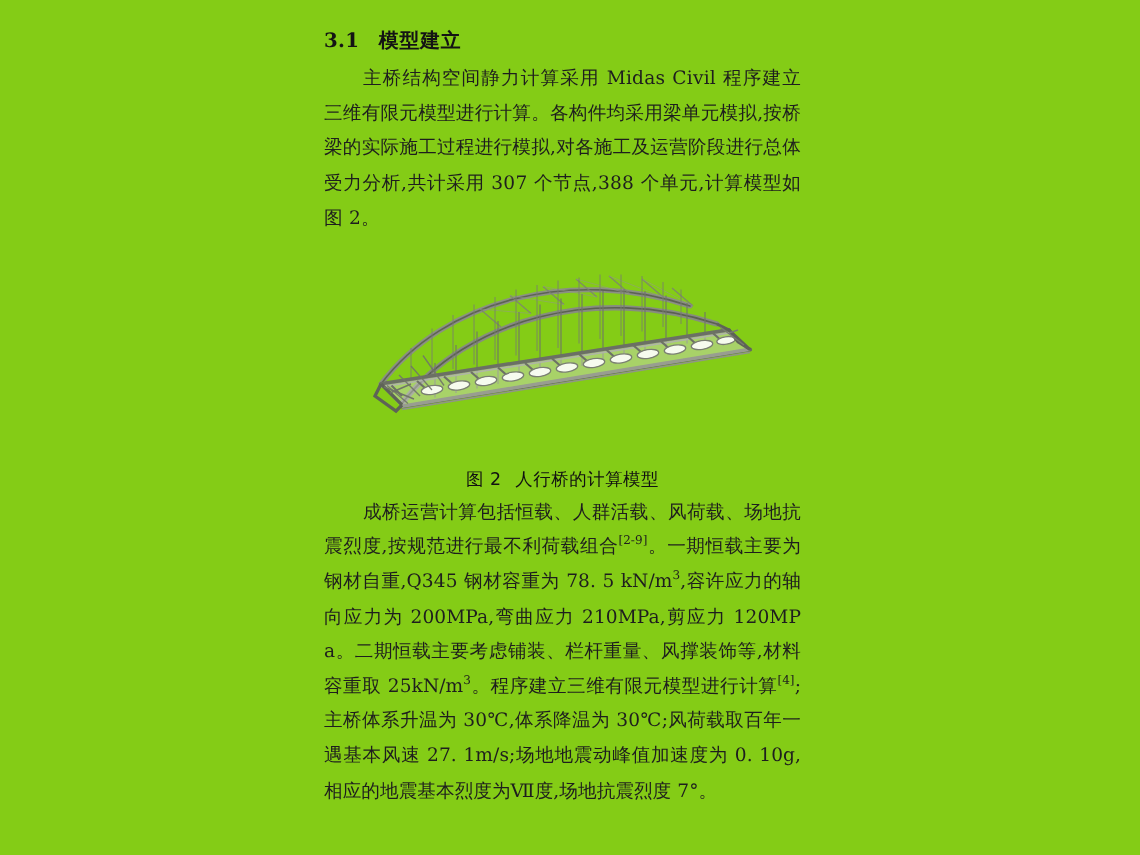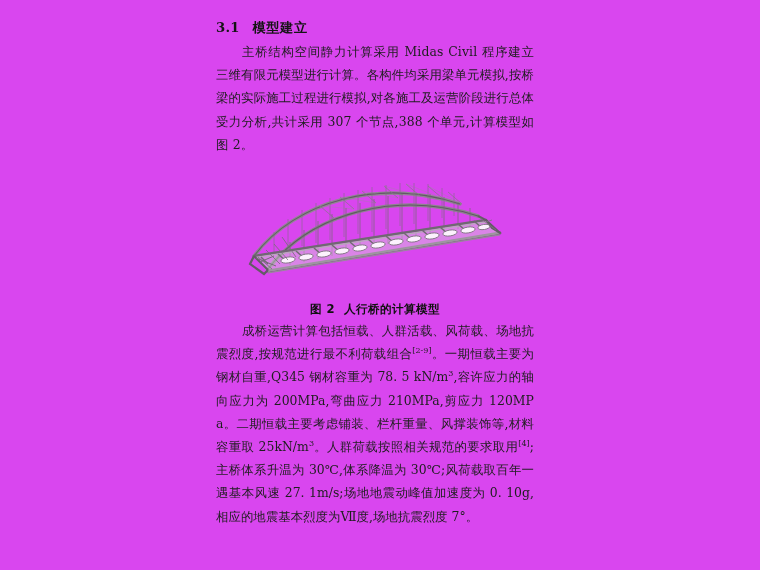--- a/index.html
+++ b/index.html
@@ -17,21 +17,21 @@
     -webkit-font-smoothing: antialiased;
   }
 
   
   .page {
     position: absolute;
     left: 0;
     top: 0;
     width: 760px;
     height: 570px;
-    background: #d946ef;
+    background: #84cc16;
   }
   .column {
     position: absolute;
     left: 216px;
     top: 8px;
     width: 318px;
   }
 
   
   .section-heading {
@@ -83,23 +83,23 @@
   .figure-canvas {
     position: relative;
     width: 318px;
     height: 118px;
     margin: 0 auto;
   }
   .figure-canvas svg {
     display: block;
   }
   .figure-caption {
-    margin-top: 14px;
+    margin-top: 24px;
     font-size: 11.6px;
-    font-weight: bold;
+    font-weight: normal;
     text-align: center;
     text-indent: 0;
     color: #111111;
     font-family: "DejaVu Sans", "Liberation Sans", sans-serif;
     letter-spacing: 0.4px;
   }
   .figure-caption .cap-num {
     margin-right: 9px;
   }
 
@@ -254,16 +254,16 @@
             <line x1="66" y1="67" x2="80" y2="87"></line>
           </g>
         </svg>
       </div>
 
       <div class="figure-caption">
         <span class="cap-num">图 2</span><span>人行桥的计算模型</span>
       </div>
     </div>
 
-    <p class="para tight"><span>成桥运营计算包括恒载、人群活载、风荷载、场地抗震烈度,按规范进行最不利荷载组合</span><sup>[2-9]</sup><span>。一期恒载主要为钢材自重,Q345 钢材容重为 78. 5 kN/m</span><sup>3</sup><span>,容许应力的轴向应力为 200MPa,弯曲应力 210MPa,剪应力 120MPa。二期恒载主要考虑铺装、栏杆重量、风撑装饰等,材料容重取 25kN/m</span><sup>3</sup><span>。人群荷载按照相关规范的要求取用</span><sup>[4]</sup><span>;主桥体系升温为 30℃,体系降温为 30℃;风荷载取百年一遇基本风速 27. 1m/s;场地地震动峰值加速度为 0. 10g,相应的地震基本烈度为Ⅶ度,场地抗震烈度 7°。</span></p>
+    <p class="para tight"><span>成桥运营计算包括恒载、人群活载、风荷载、场地抗震烈度,按规范进行最不利荷载组合</span><sup>[2-9]</sup><span>。一期恒载主要为钢材自重,Q345 钢材容重为 78. 5 kN/m</span><sup>3</sup><span>,容许应力的轴向应力为 200MPa,弯曲应力 210MPa,剪应力 120MPa。二期恒载主要考虑铺装、栏杆重量、风撑装饰等,材料容重取 25kN/m</span><sup>3</sup><span>。程序建立三维有限元模型进行计算</span><sup>[4]</sup><span>;主桥体系升温为 30℃,体系降温为 30℃;风荷载取百年一遇基本风速 27. 1m/s;场地地震动峰值加速度为 0. 10g,相应的地震基本烈度为Ⅶ度,场地抗震烈度 7°。</span></p>
 
   </div>
 </div>
 
 </body></html>

